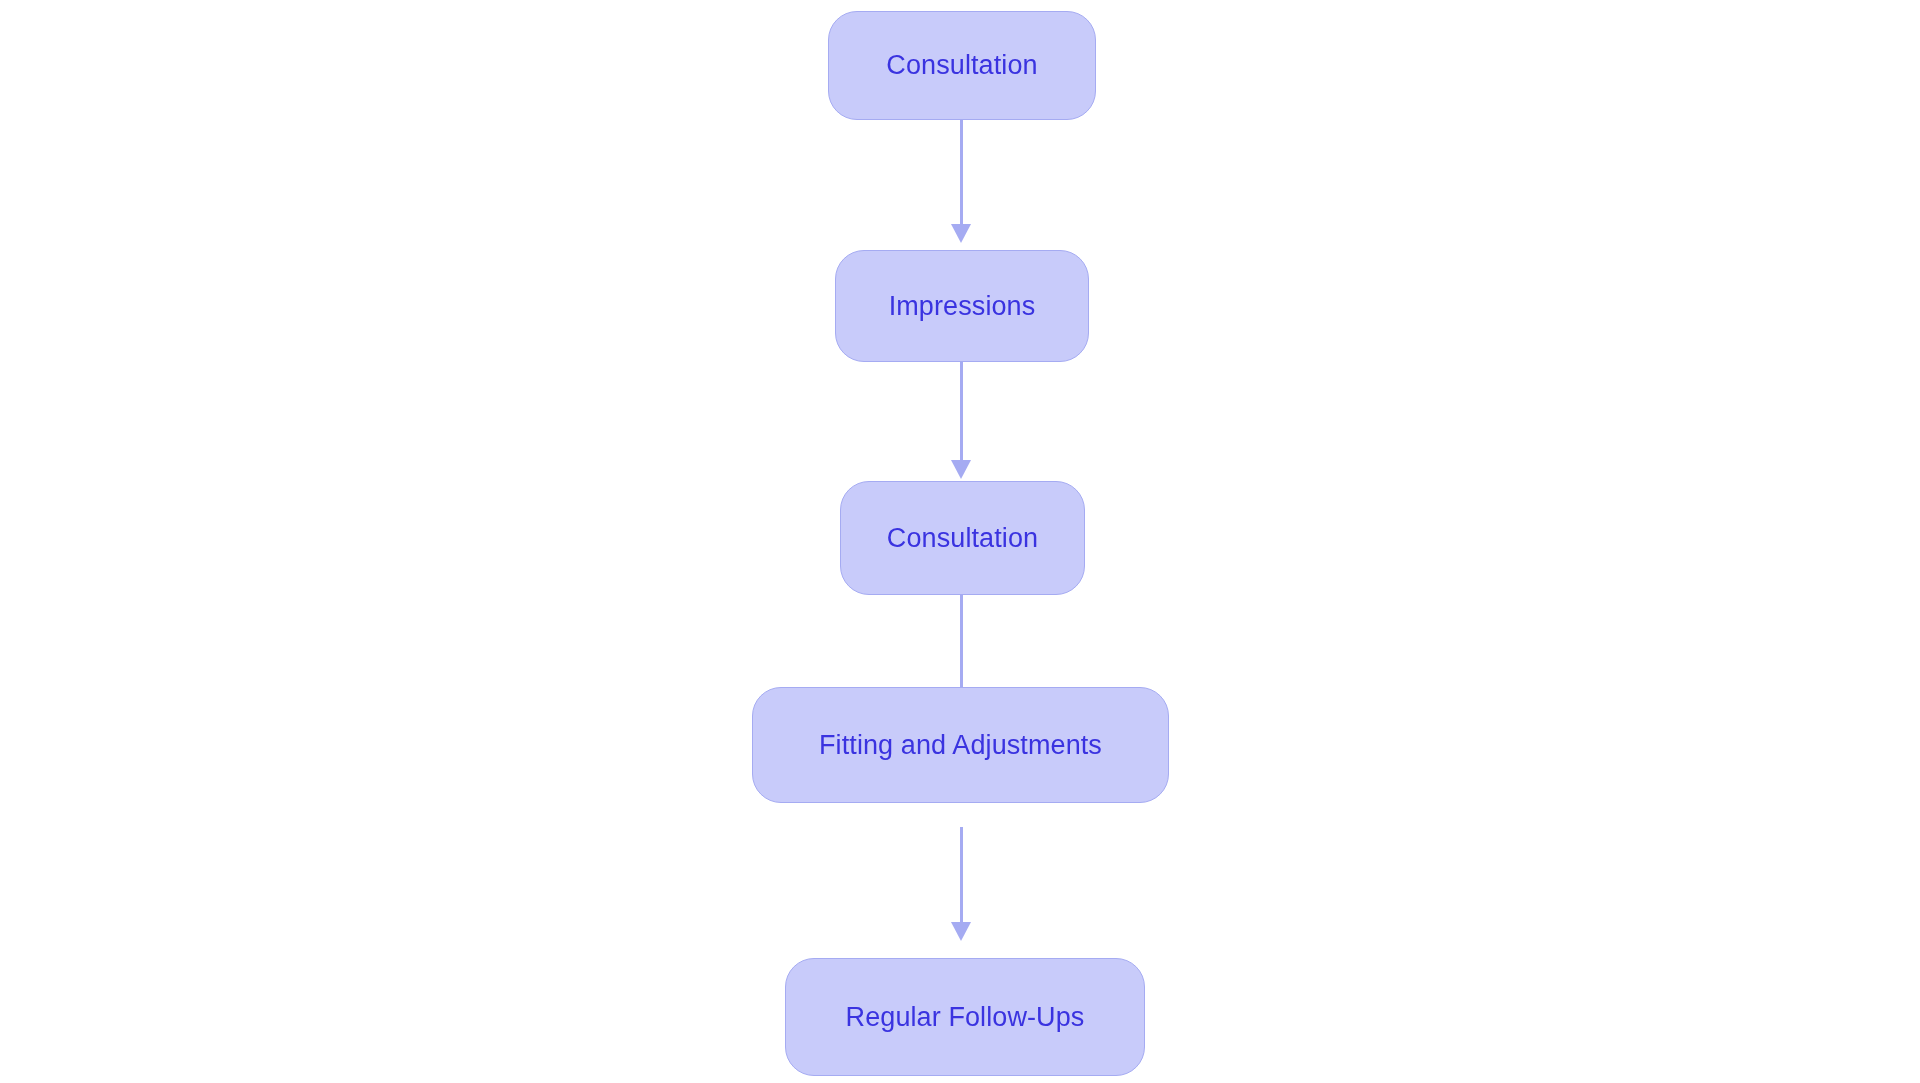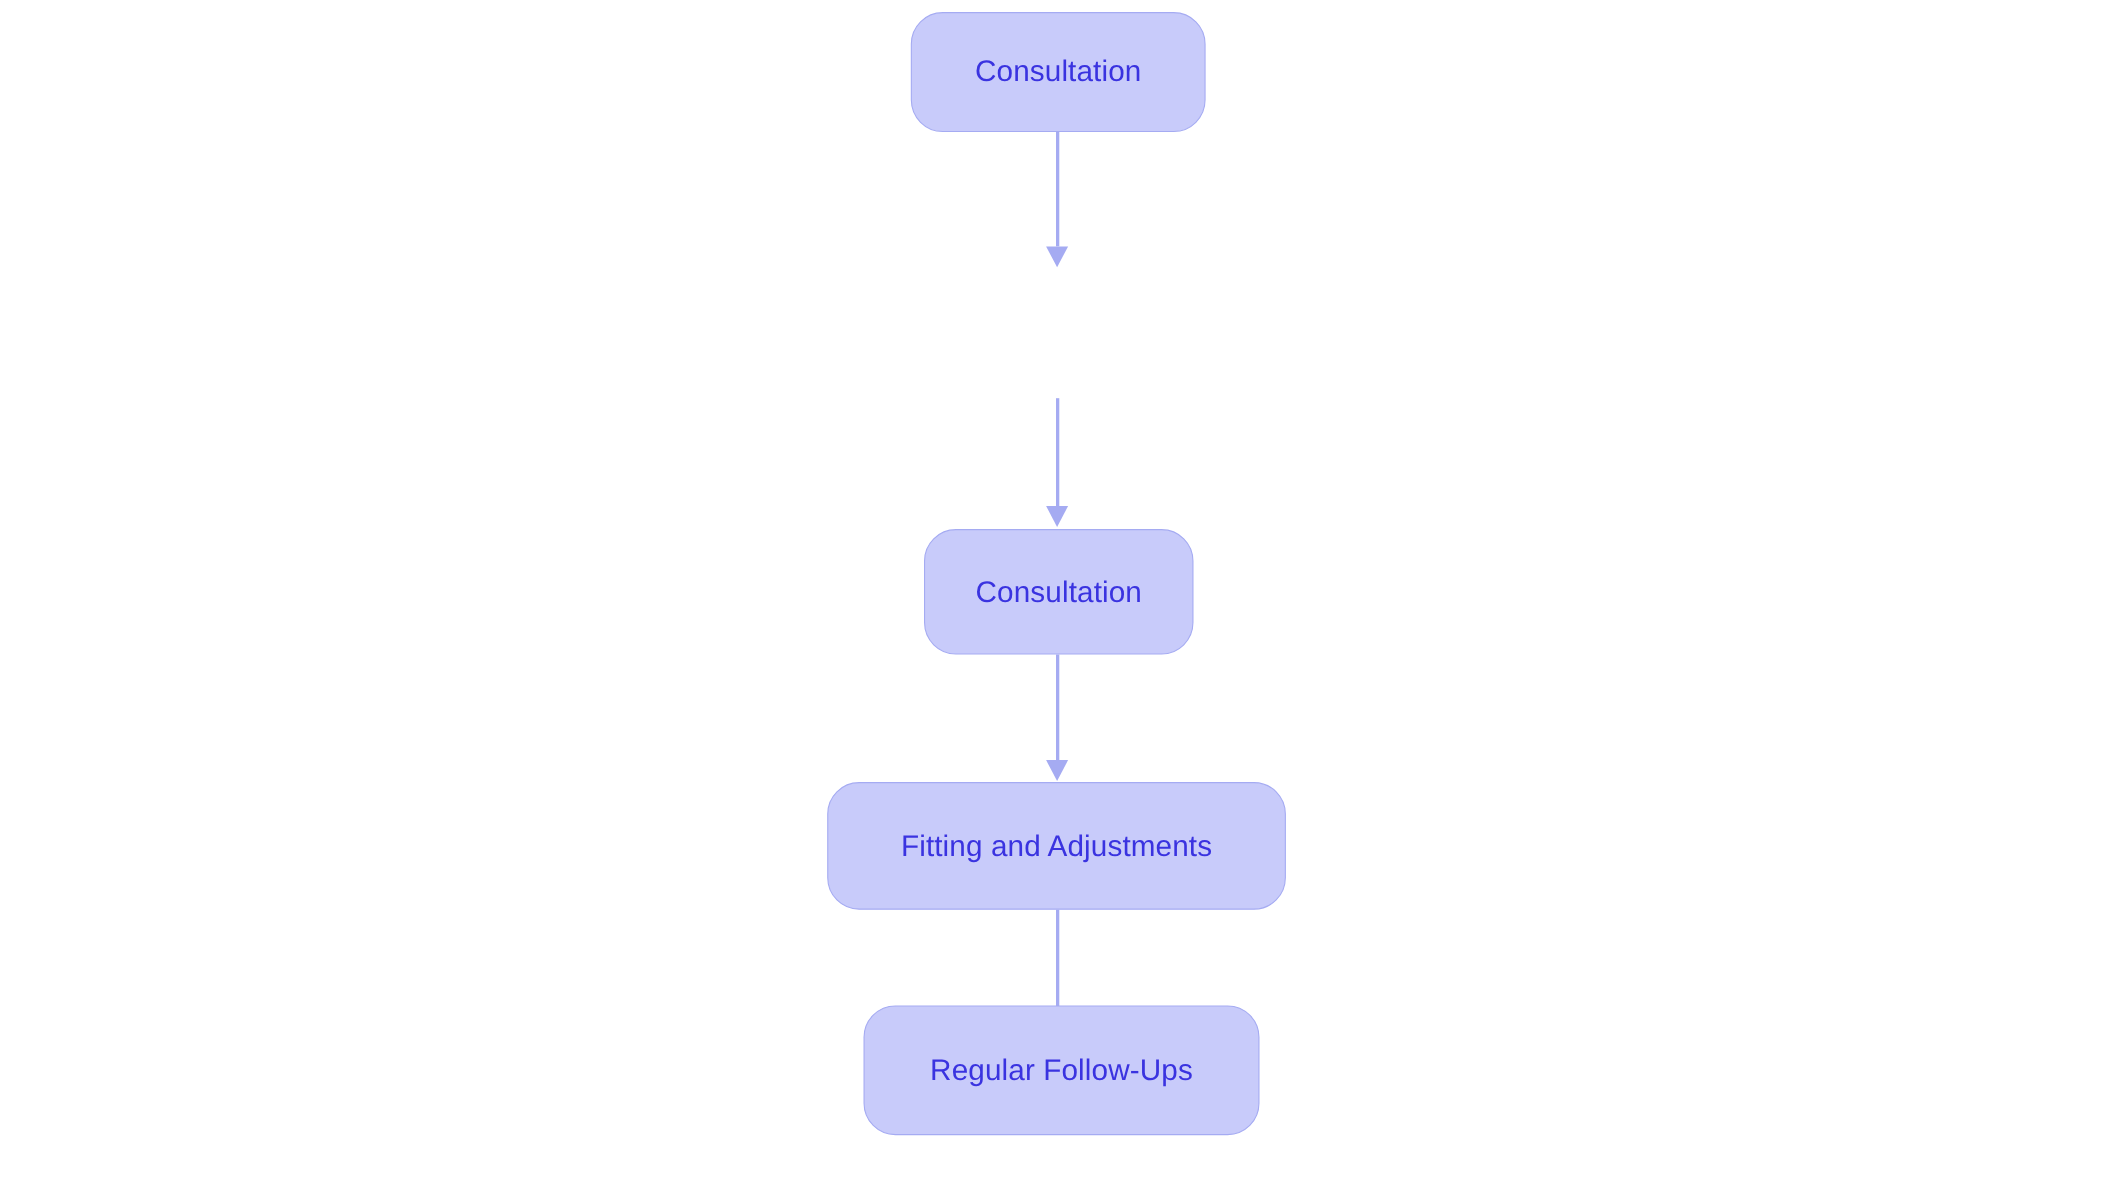--- a/index.html
+++ b/index.html
@@ -70,36 +70,39 @@
 <div id="flow-canvas">
   <div class="flow-column">
 
     <div class="node" style="left:828px; top:11px; width:268px; height:109px;">
       <span class="node-label">Consultation</span>
     </div>
 
     <div class="connector" style="left:959.5px; top:120px; height:104px;"></div>
     <div class="arrowhead" style="left:951px; top:224px;"></div>
 
+    <div class="node" style="left:835px; top:250px; width:254px; height:112px;">
+      <span class="node-label">Impressions</span>
+    </div>
 
     <div class="connector" style="left:959.5px; top:362px; height:98px;"></div>
     <div class="arrowhead" style="left:951px; top:460px;"></div>
 
     <div class="node" style="left:840px; top:481px; width:245px; height:114px;">
       <span class="node-label">Consultation</span>
     </div>
 
     <div class="connector" style="left:959.5px; top:595px; height:96px;"></div>
     <div class="arrowhead" style="left:951px; top:691px;"></div>
 
-    <div class="node" style="left:752px; top:711px; width:417px; height:116px;">
+    <div class="node" style="left:752px; top:687px; width:417px; height:116px;">
       <span class="node-label">Fitting and Adjustments</span>
     </div>
 
     <div class="connector" style="left:959.5px; top:827px; height:95px;"></div>
     <div class="arrowhead" style="left:951px; top:922px;"></div>
 
-    <div class="node" style="left:785px; top:914px; width:360px; height:118px;">
+    <div class="node" style="left:785px; top:958px; width:360px; height:118px;">
       <span class="node-label">Regular Follow-Ups</span>
     </div>
 
   </div>
 </div>
 
 </body></html>

